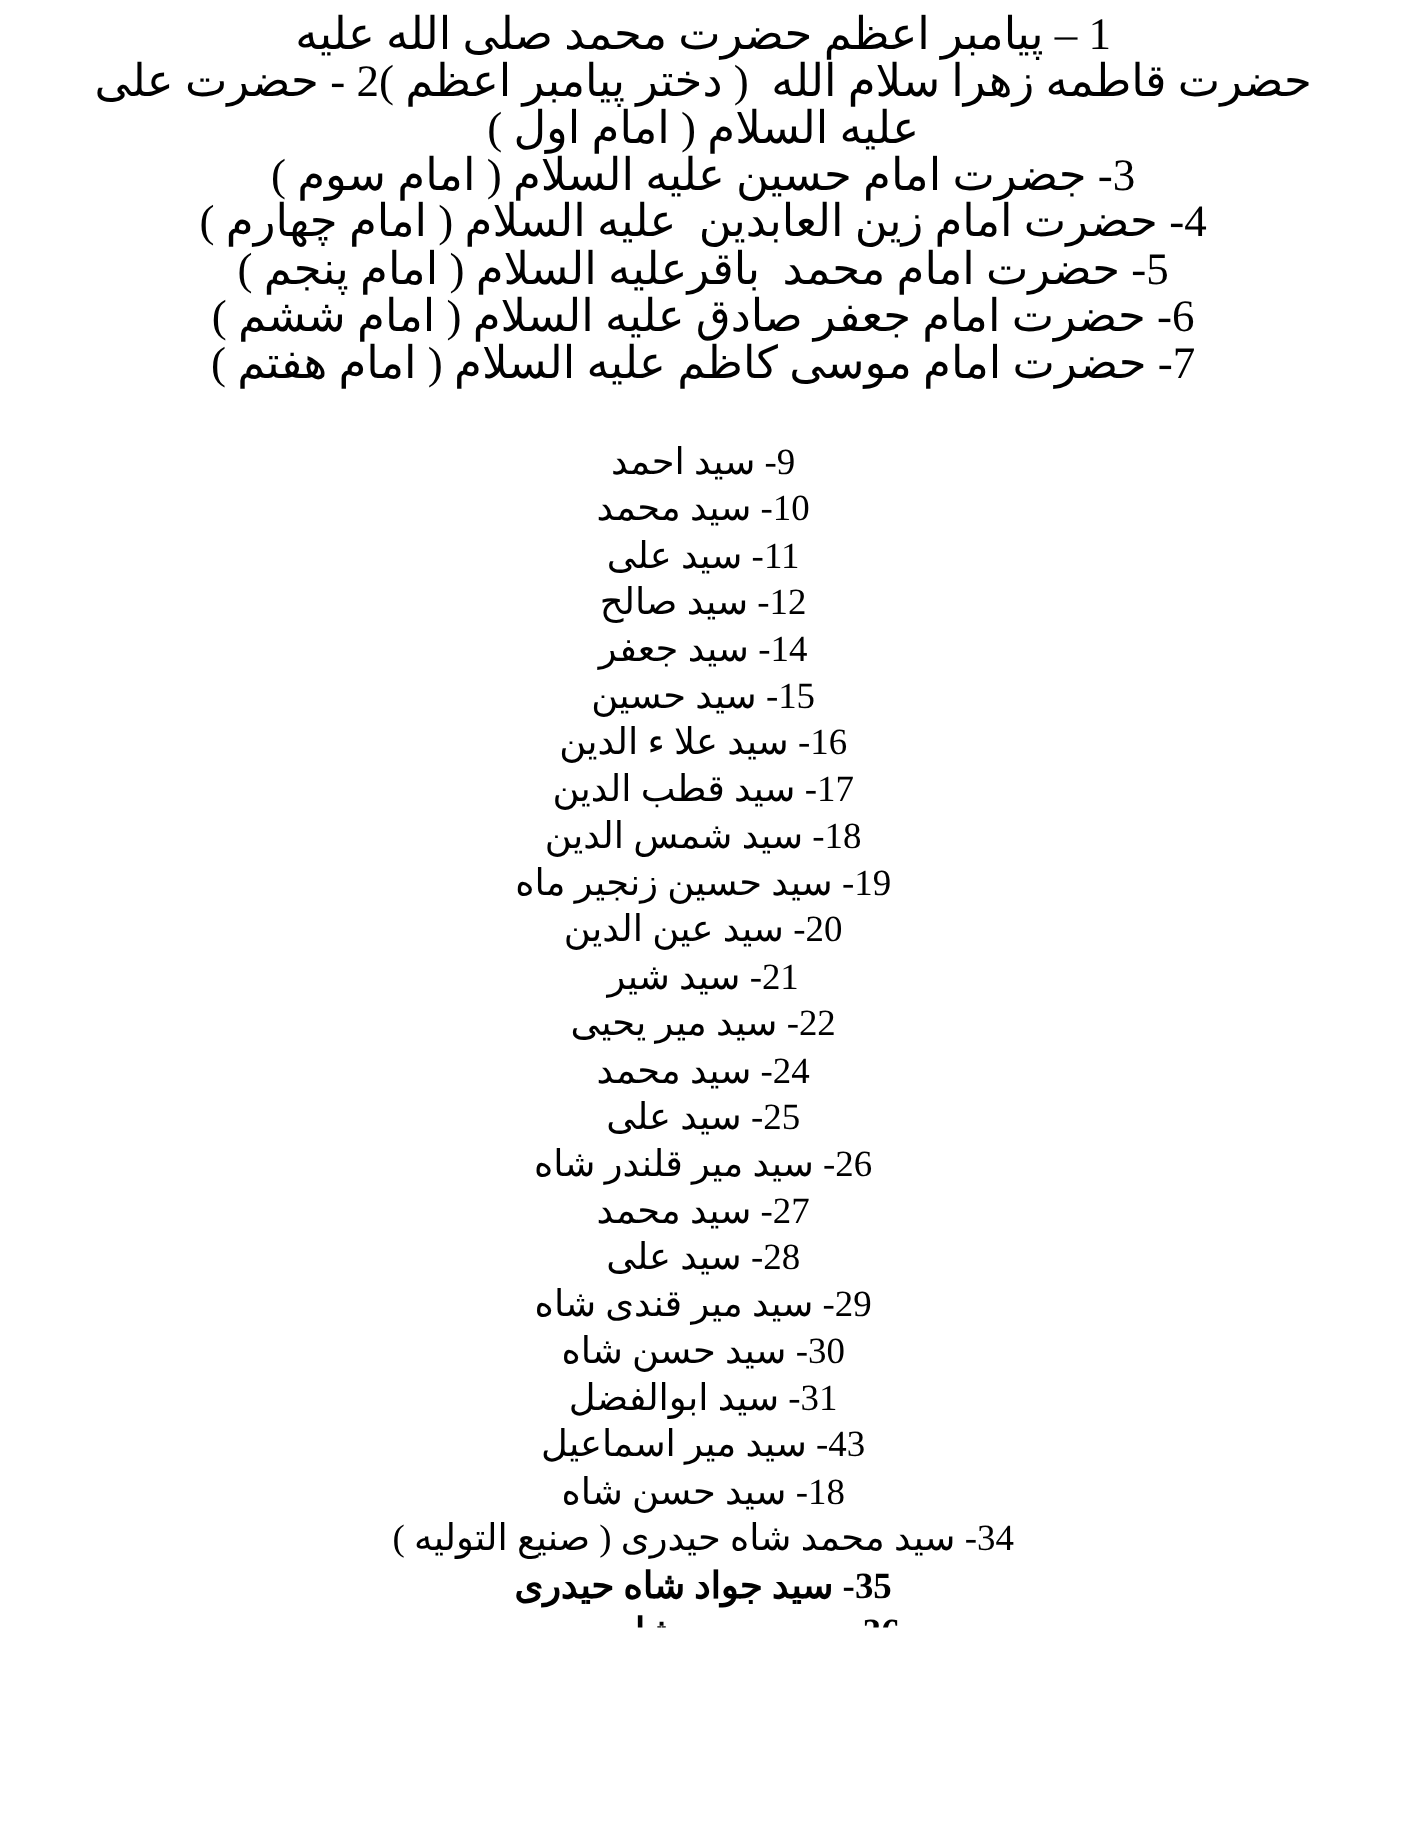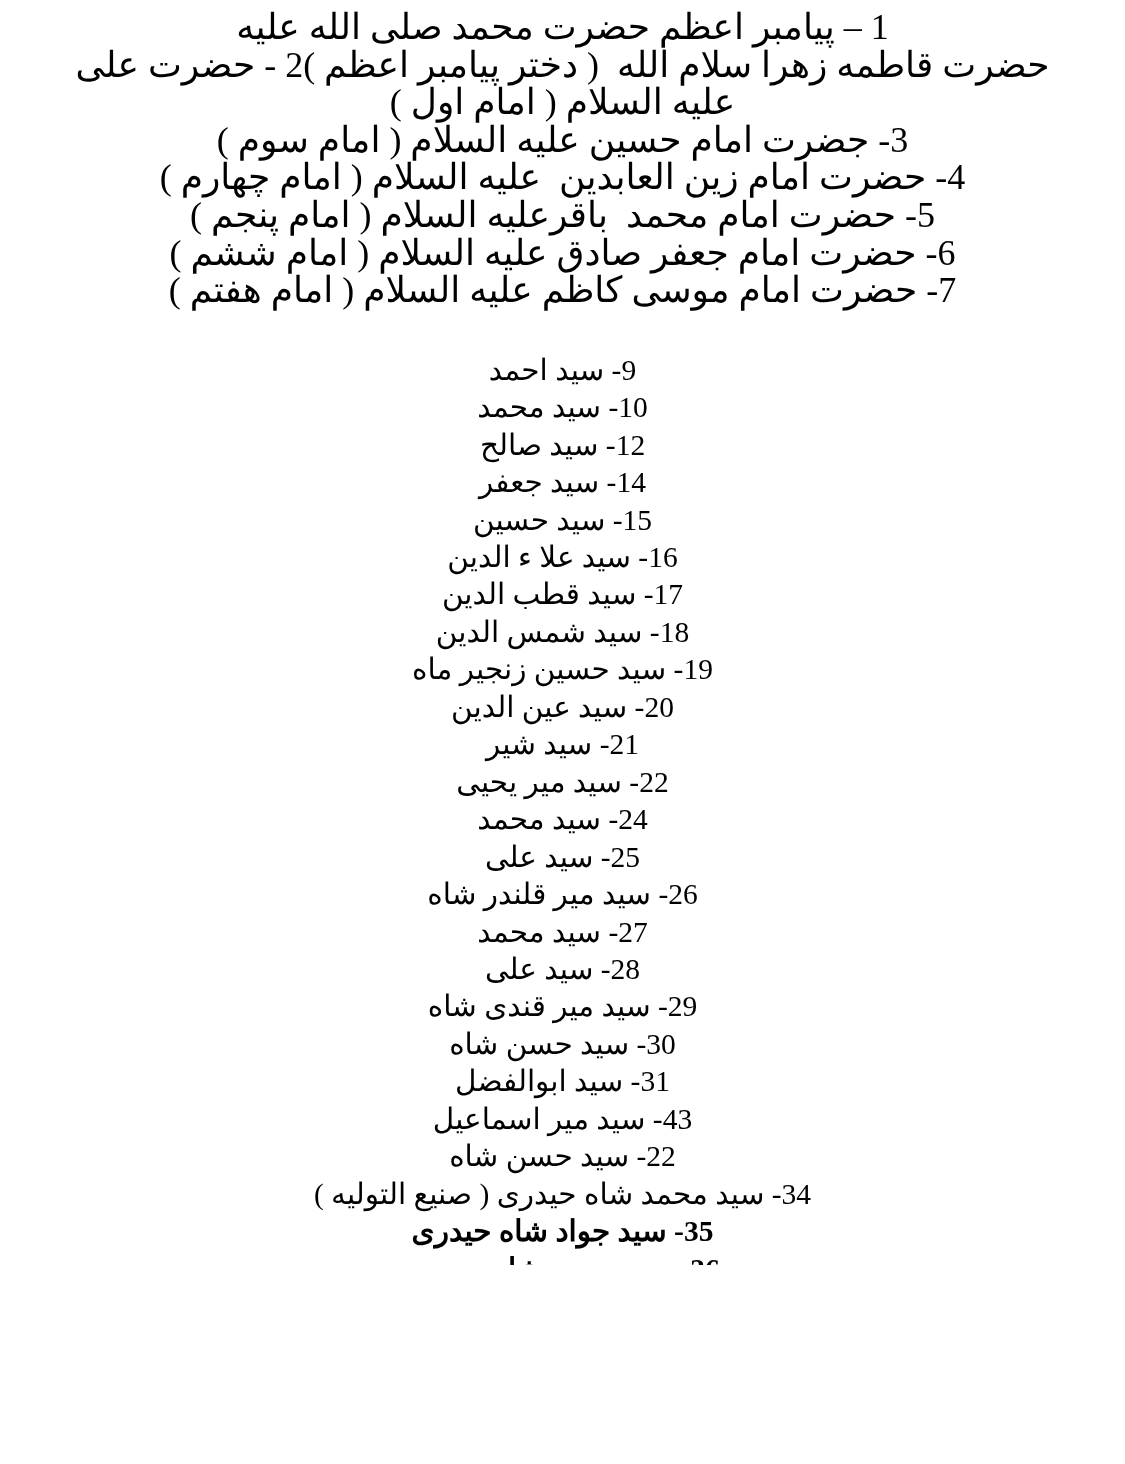--- a/index.html
+++ b/index.html
@@ -85,38 +85,39 @@
     <div class="doc-line">5- حضرت امام محمد  باقرعلیه السلام ( امام پنجم )</div>
     <div class="doc-line">6- حضرت امام جعفر صادق علیه السلام ( امام ششم )</div>
     <div class="doc-line">7- حضرت امام موسى كاظم علیه السلام ( امام هفتم )</div>
   </div>
 
   <div id="block-gap"></div>
 
   <div id="block-list" class="doc-block">
     <div class="doc-line">9- سید احمد</div>
     <div class="doc-line">10- سید محمد</div>
+    <div class="doc-line">11- سید على</div>
     <div class="doc-line">12- سید صالح</div>
     <div class="doc-line">14- سید جعفر</div>
     <div class="doc-line">15- سید حسین</div>
     <div class="doc-line">16- سید علا ء الدین</div>
     <div class="doc-line">17- سید قطب الدین</div>
     <div class="doc-line">18- سید شمس الدین</div>
     <div class="doc-line">19- سید حسین زنجیر ماه</div>
     <div class="doc-line">20- سید عین الدین</div>
     <div class="doc-line">21- سید شیر</div>
     <div class="doc-line">22- سید میر یحیى</div>
     <div class="doc-line">24- سید محمد</div>
     <div class="doc-line">25- سید على</div>
     <div class="doc-line">26- سید میر قلندر شاه</div>
     <div class="doc-line">27- سید محمد</div>
     <div class="doc-line">28- سید على</div>
     <div class="doc-line">29- سید میر قندى شاه</div>
     <div class="doc-line">30- سید حسن شاه</div>
     <div class="doc-line">31- سید ابوالفضل</div>
     <div class="doc-line">43- سید میر اسماعیل</div>
-    <div class="doc-line">22- سید حسن شاه</div>
+    <div class="doc-line">18- سید حسن شاه</div>
     <div class="doc-line">34- سید محمد شاه حیدرى ( صنیع التولیه )</div>
     <div class="doc-line heavy">35- سید جواد شاه حیدرى</div>
     <div class="doc-line heavy clipped">36- سید محمد شاه حیدرى</div>
   </div>
 
 </div>
 
 </body></html>

